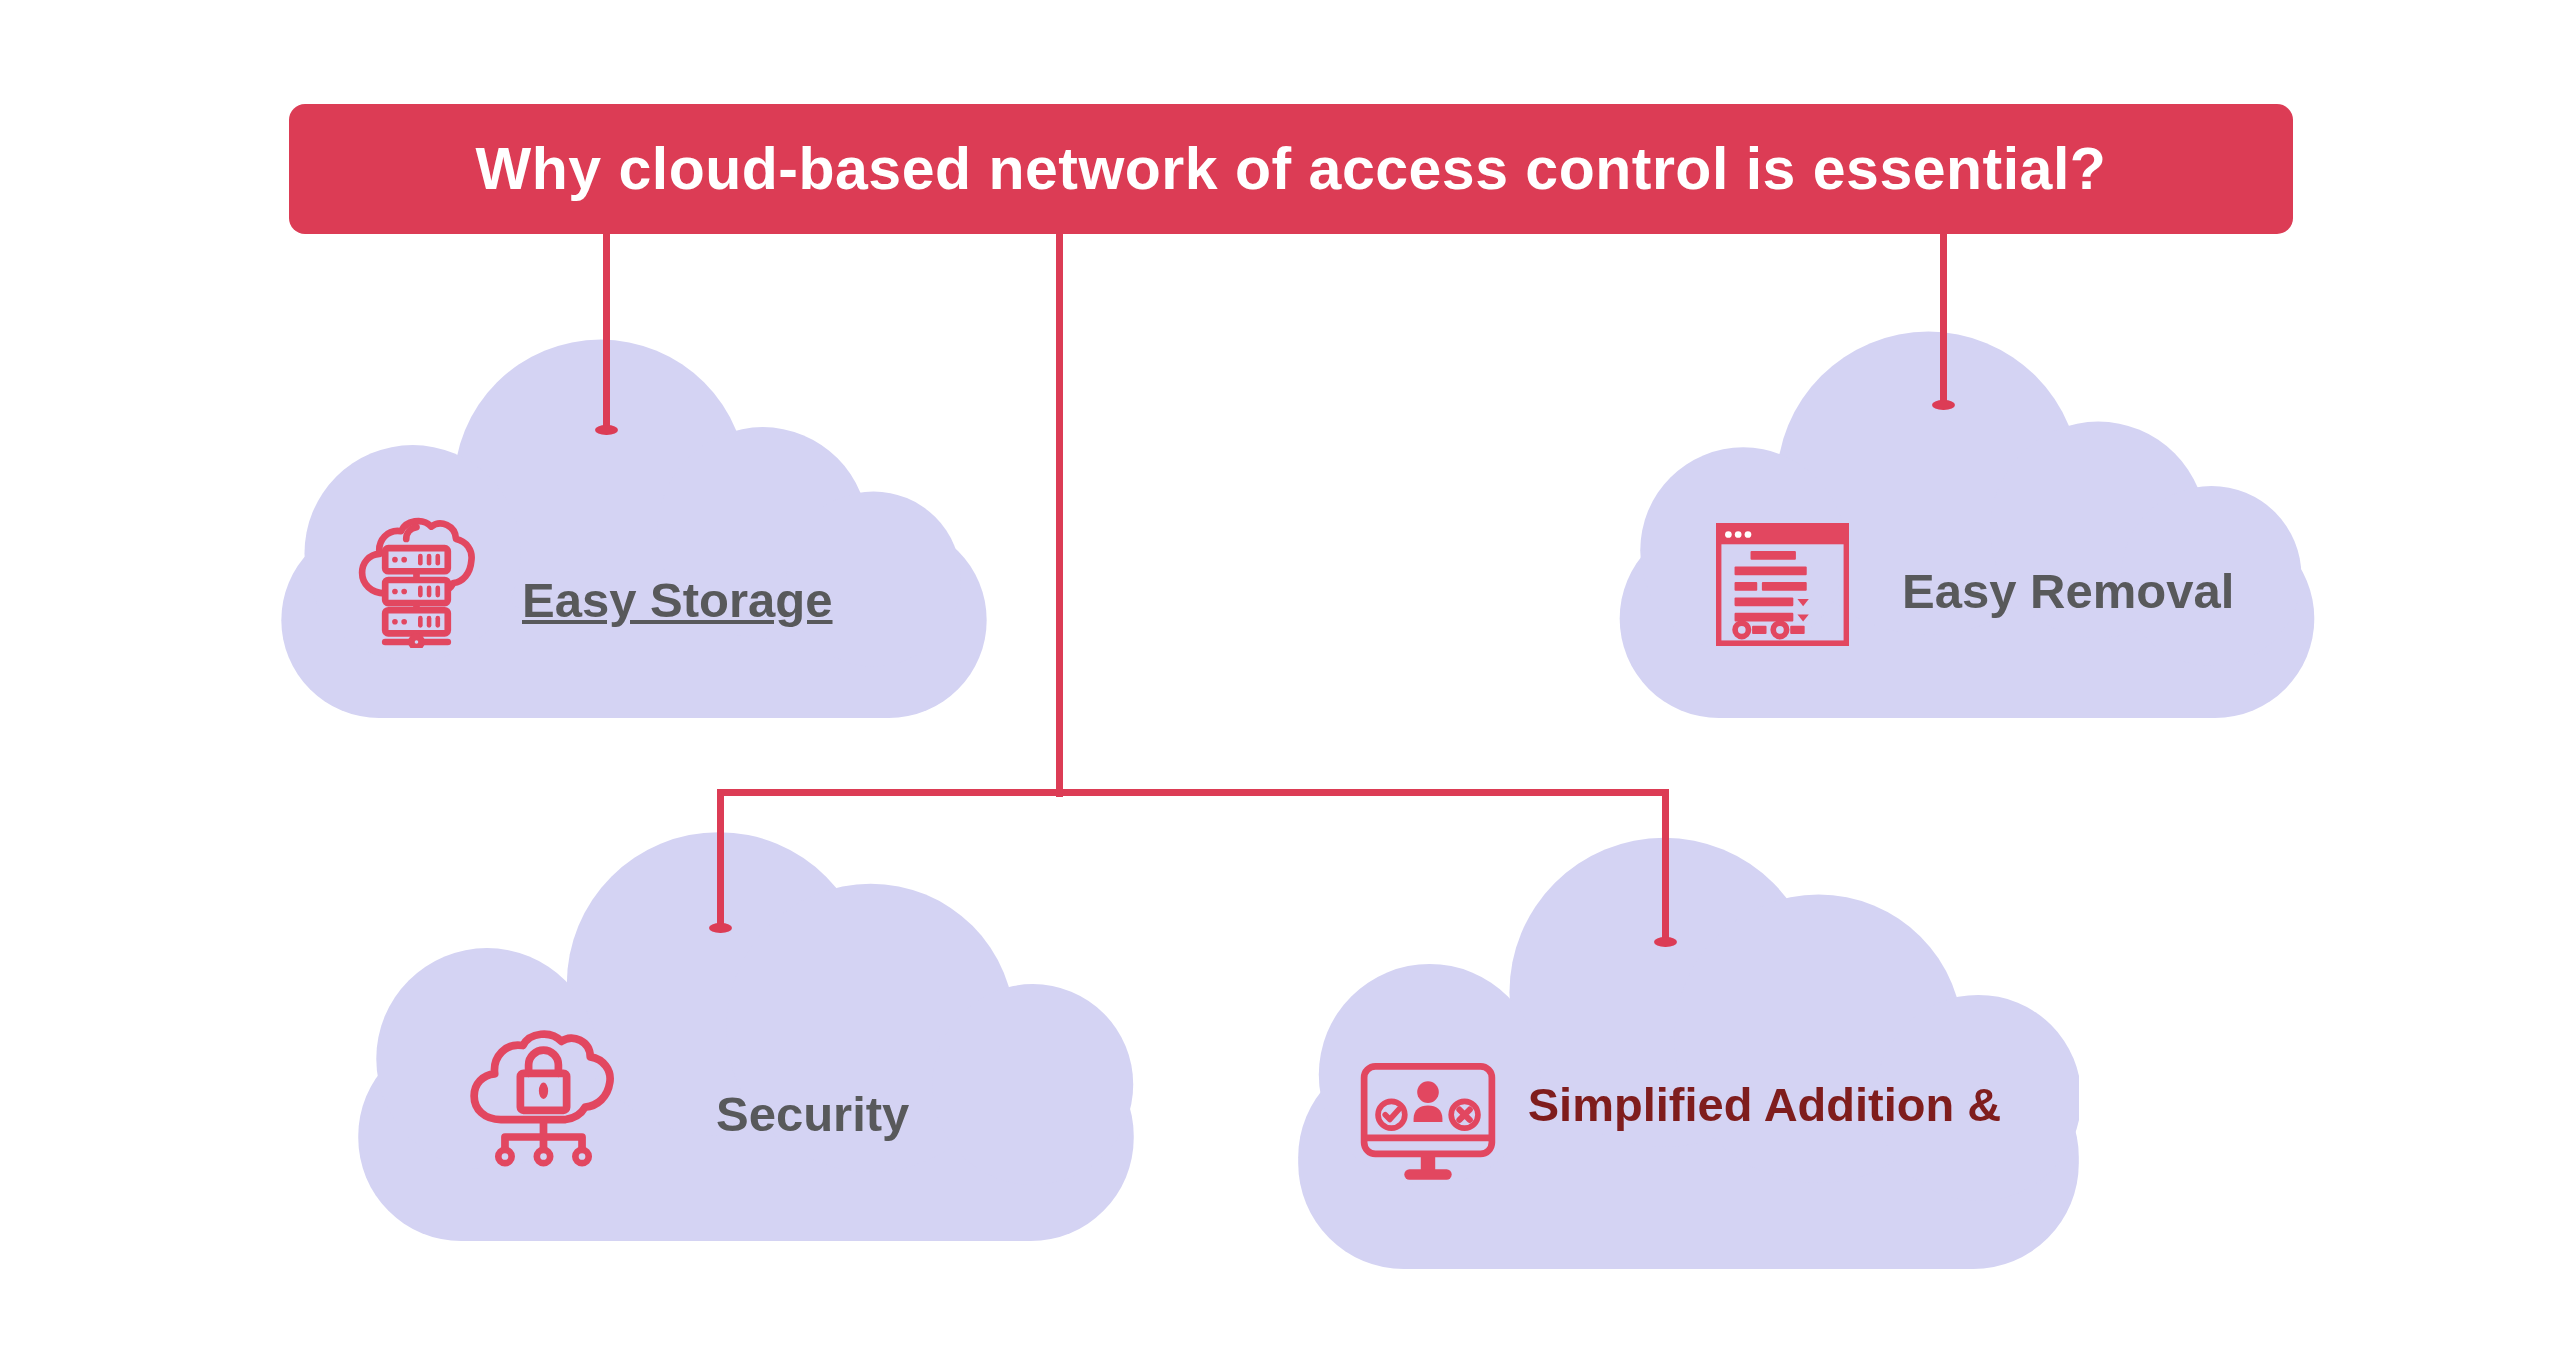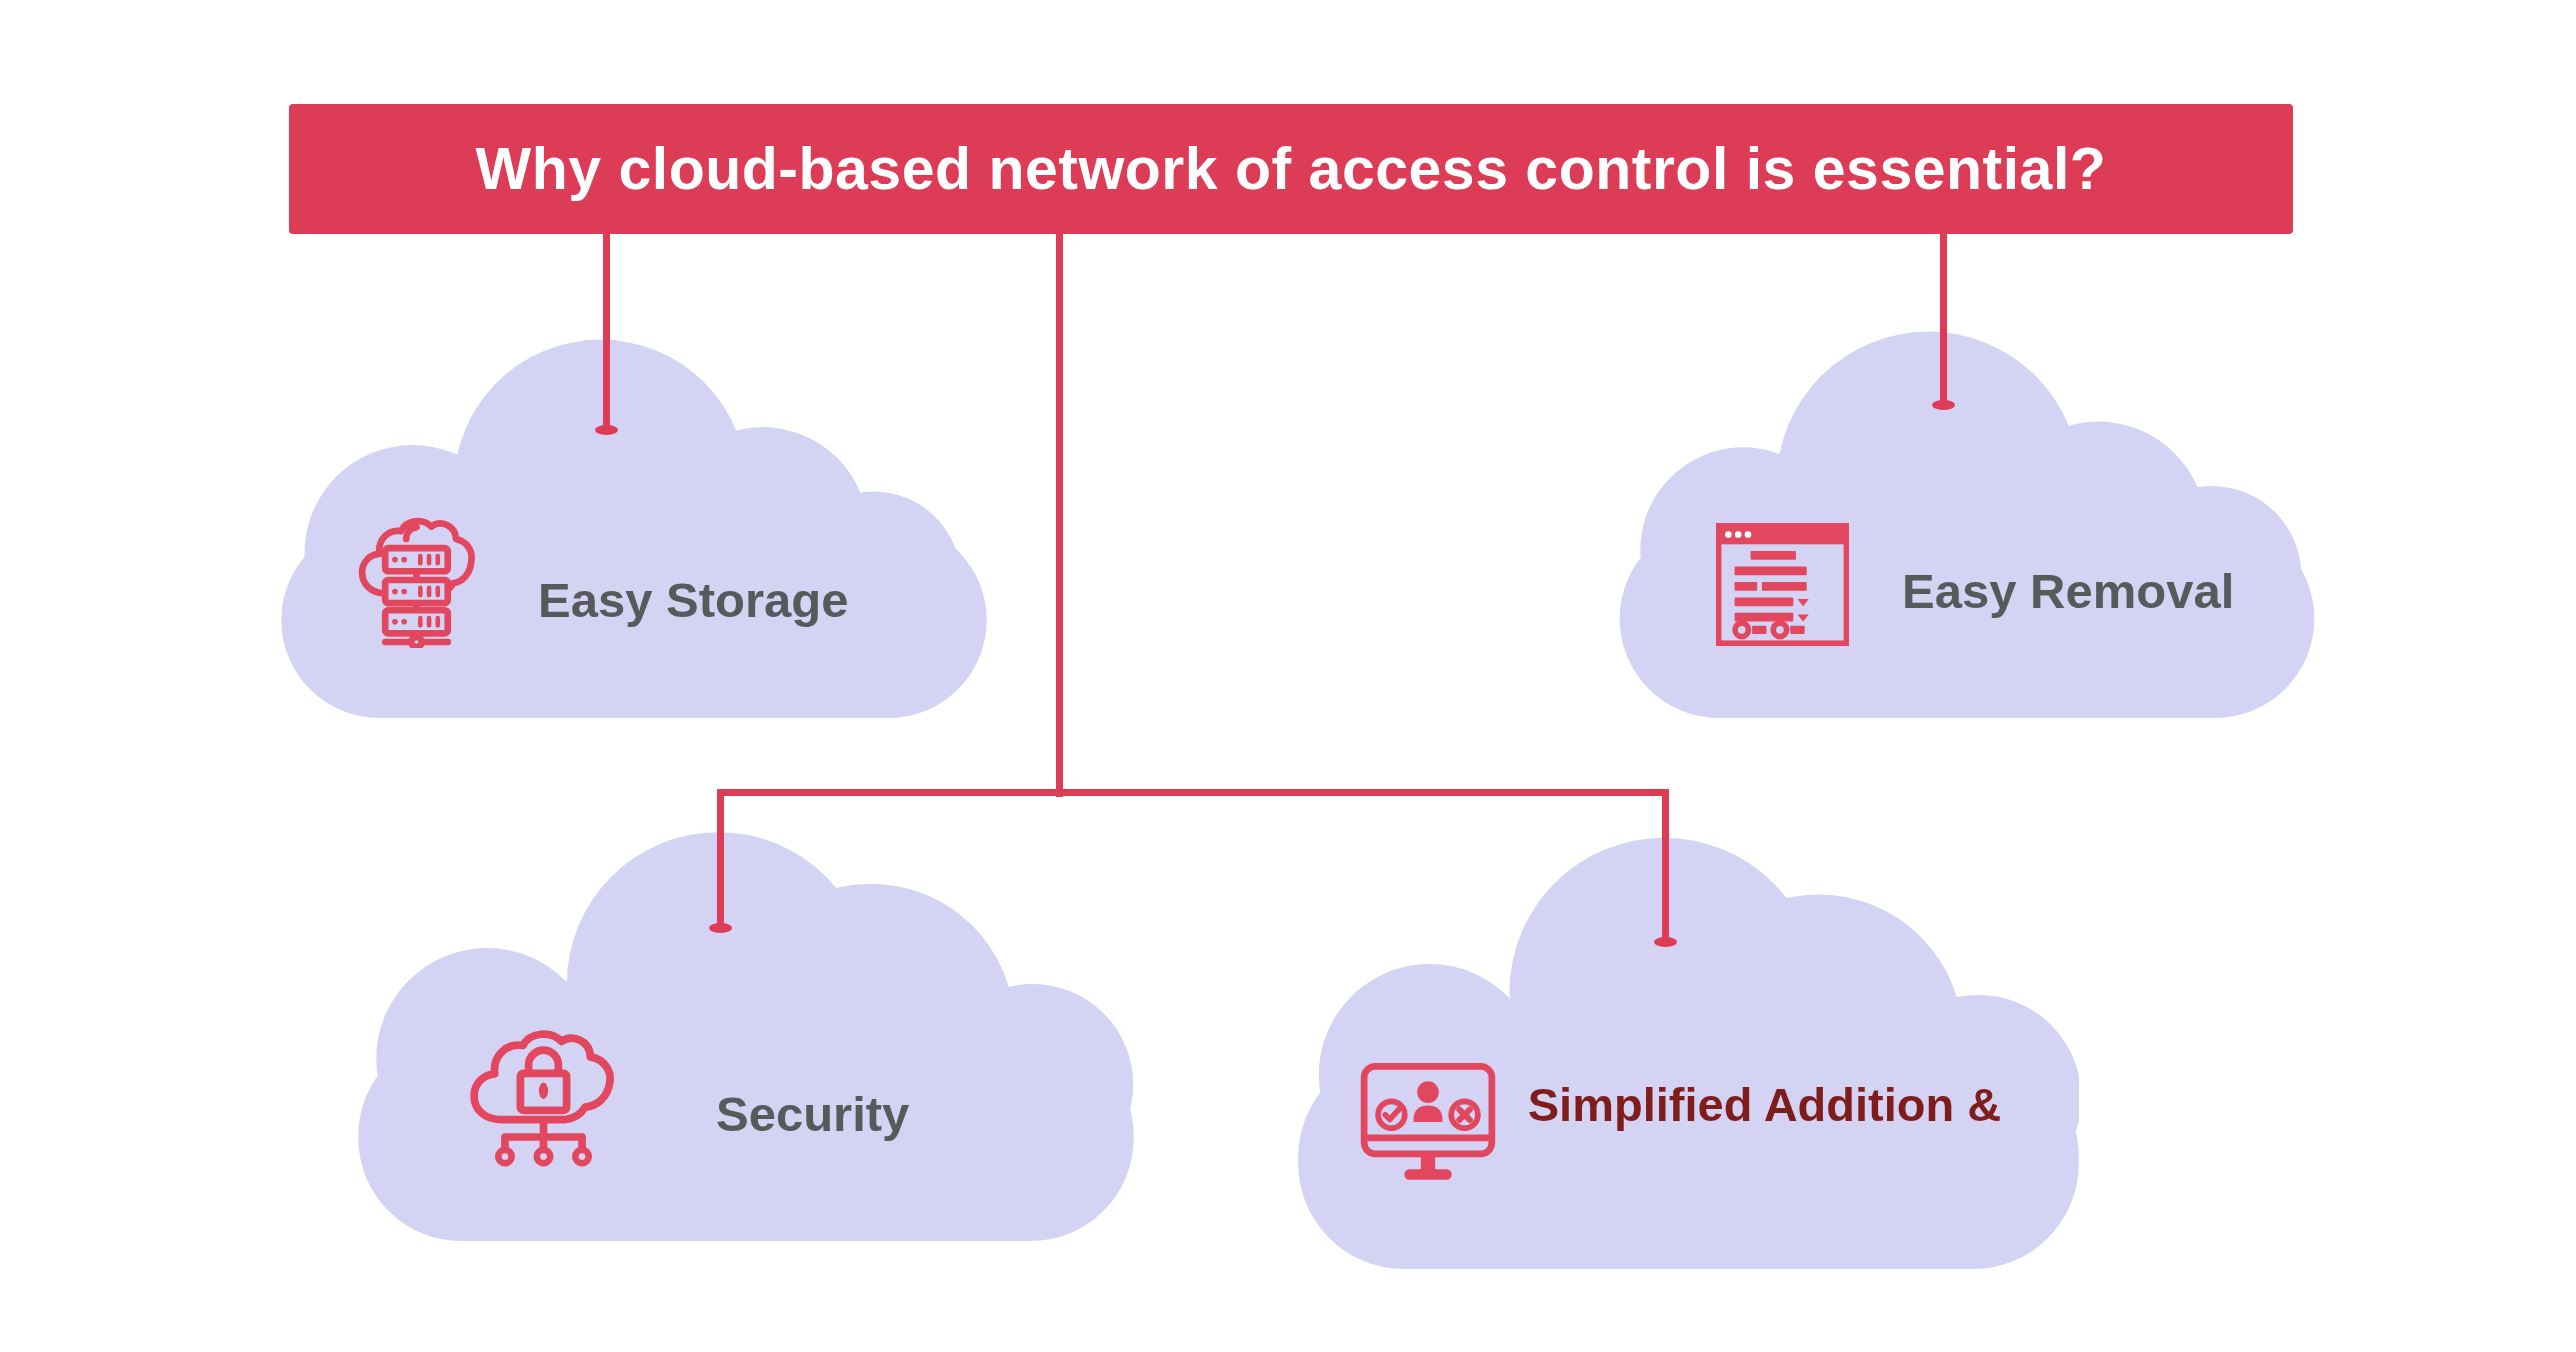--- a/index.html
+++ b/index.html
@@ -6,21 +6,21 @@
   #canvas{
     position:relative;
     width:2577px;height:1352px;
     background:#ffffff;
     overflow:hidden;
     font-family:"Liberation Sans","DejaVu Sans",sans-serif;
   }
   
   .banner{
     position:absolute;left:289px;top:104px;width:2004px;height:130px;
-    background:#DC3C55;border-radius:4px;
+    background:#DC3C55;border-radius:16px;
     display:flex;align-items:center;justify-content:center;
   }
   .banner-title{
     color:#ffffff;font-size:59px;font-weight:bold;letter-spacing:0.5px;white-space:nowrap;
   }
   
   .vline,.hline{position:absolute;background:#DC3C55;}
   .vline{width:7.2px;}
   .hline{height:7.2px;}
   .dot{
@@ -185,21 +185,21 @@
       <path d="M 104 116 L 104 110 C 104 92, 116 84, 132 84 C 148 84, 160 92, 160 110 L 160 116 Z"></path>
     </g>
     <g fill="none" stroke="#E24760" stroke-linecap="round" stroke-linejoin="round">
       <circle cx="61" cy="102" r="26" stroke-width="11"></circle>
       <path d="M 49 102 L 58 111 L 75 92" stroke-width="11"></path>
       <circle cx="203" cy="102" r="26" stroke-width="11"></circle>
       <path d="M 193 92 L 213 112 M 213 92 L 193 112" stroke-width="12"></path>
     </g>
   </svg>
 
-  <div class="label" style="left:538px;top:576px;">Easy Storage</div>
+  <div class="label" style="left:522px;top:576px;text-decoration:underline;">Easy Storage</div>
 
   <div class="label" style="left:1902px;top:567px;">Easy Removal</div>
 
   <div class="label" style="left:716px;top:1090px;">Security</div>
 
   <div class="label-multi" style="left:1494px;top:1076px;width:541px;">
     <div>Simplified Addition &amp;</div>
   </div>
 
 </div>

